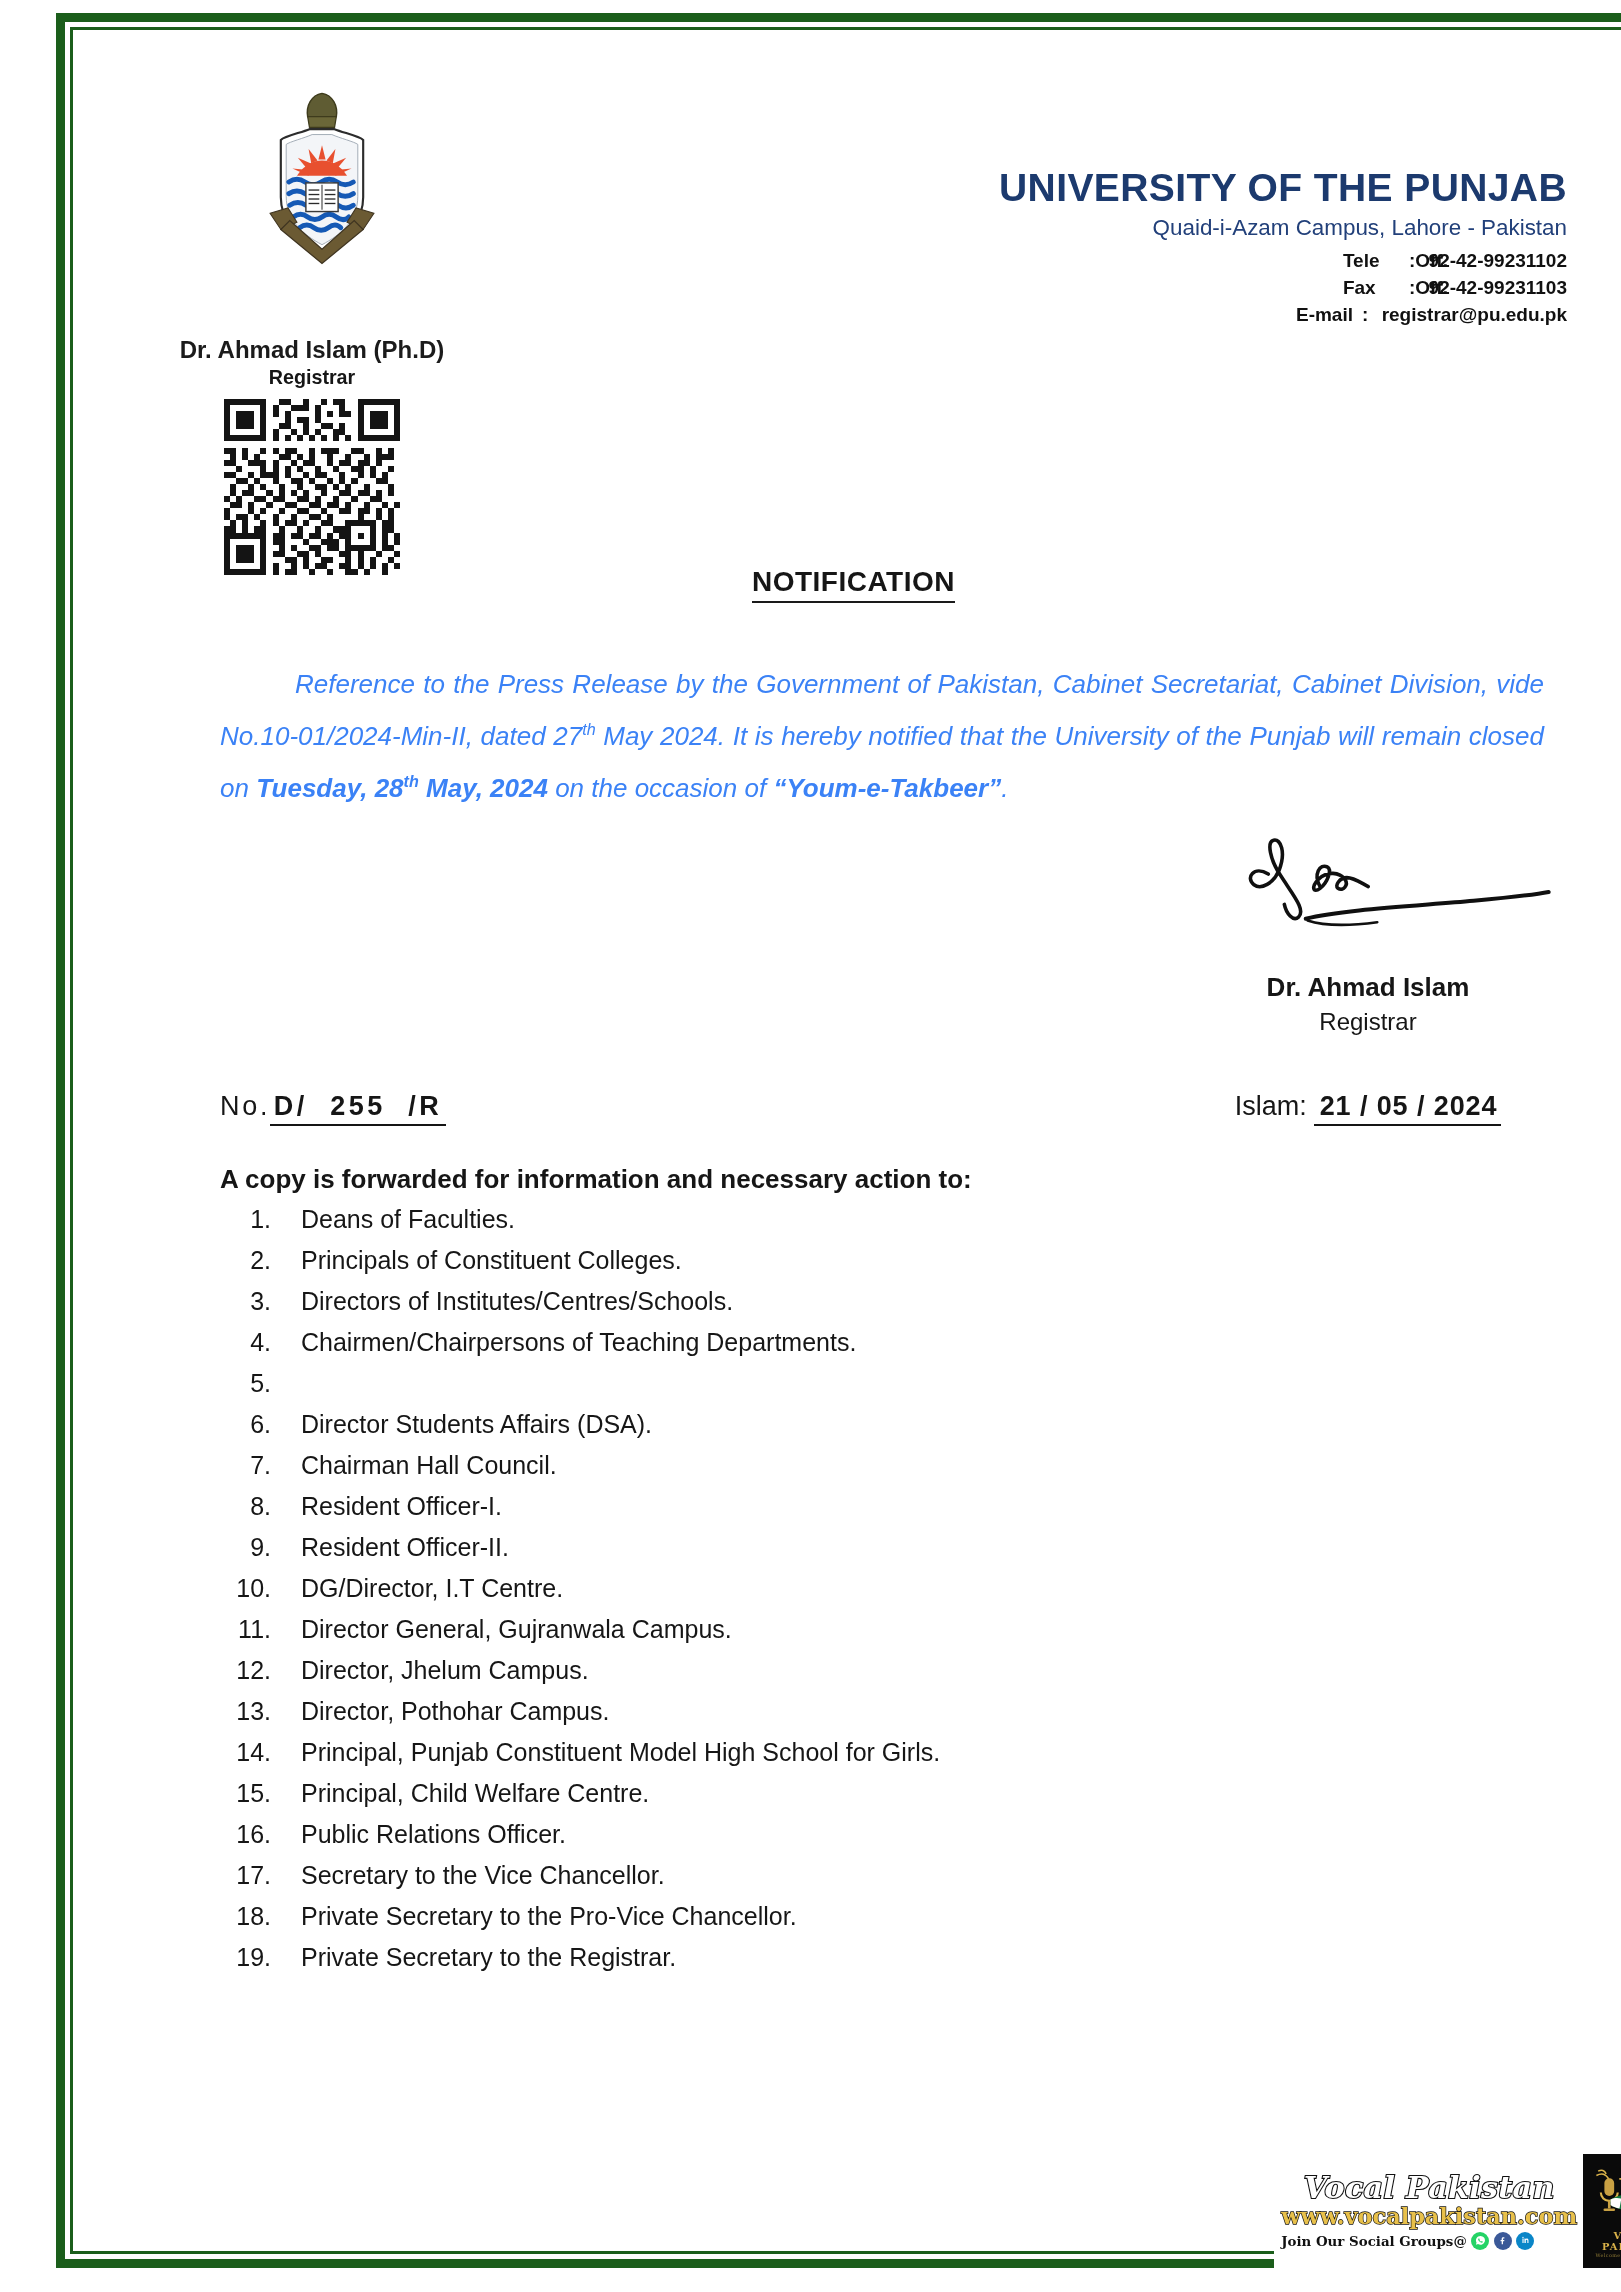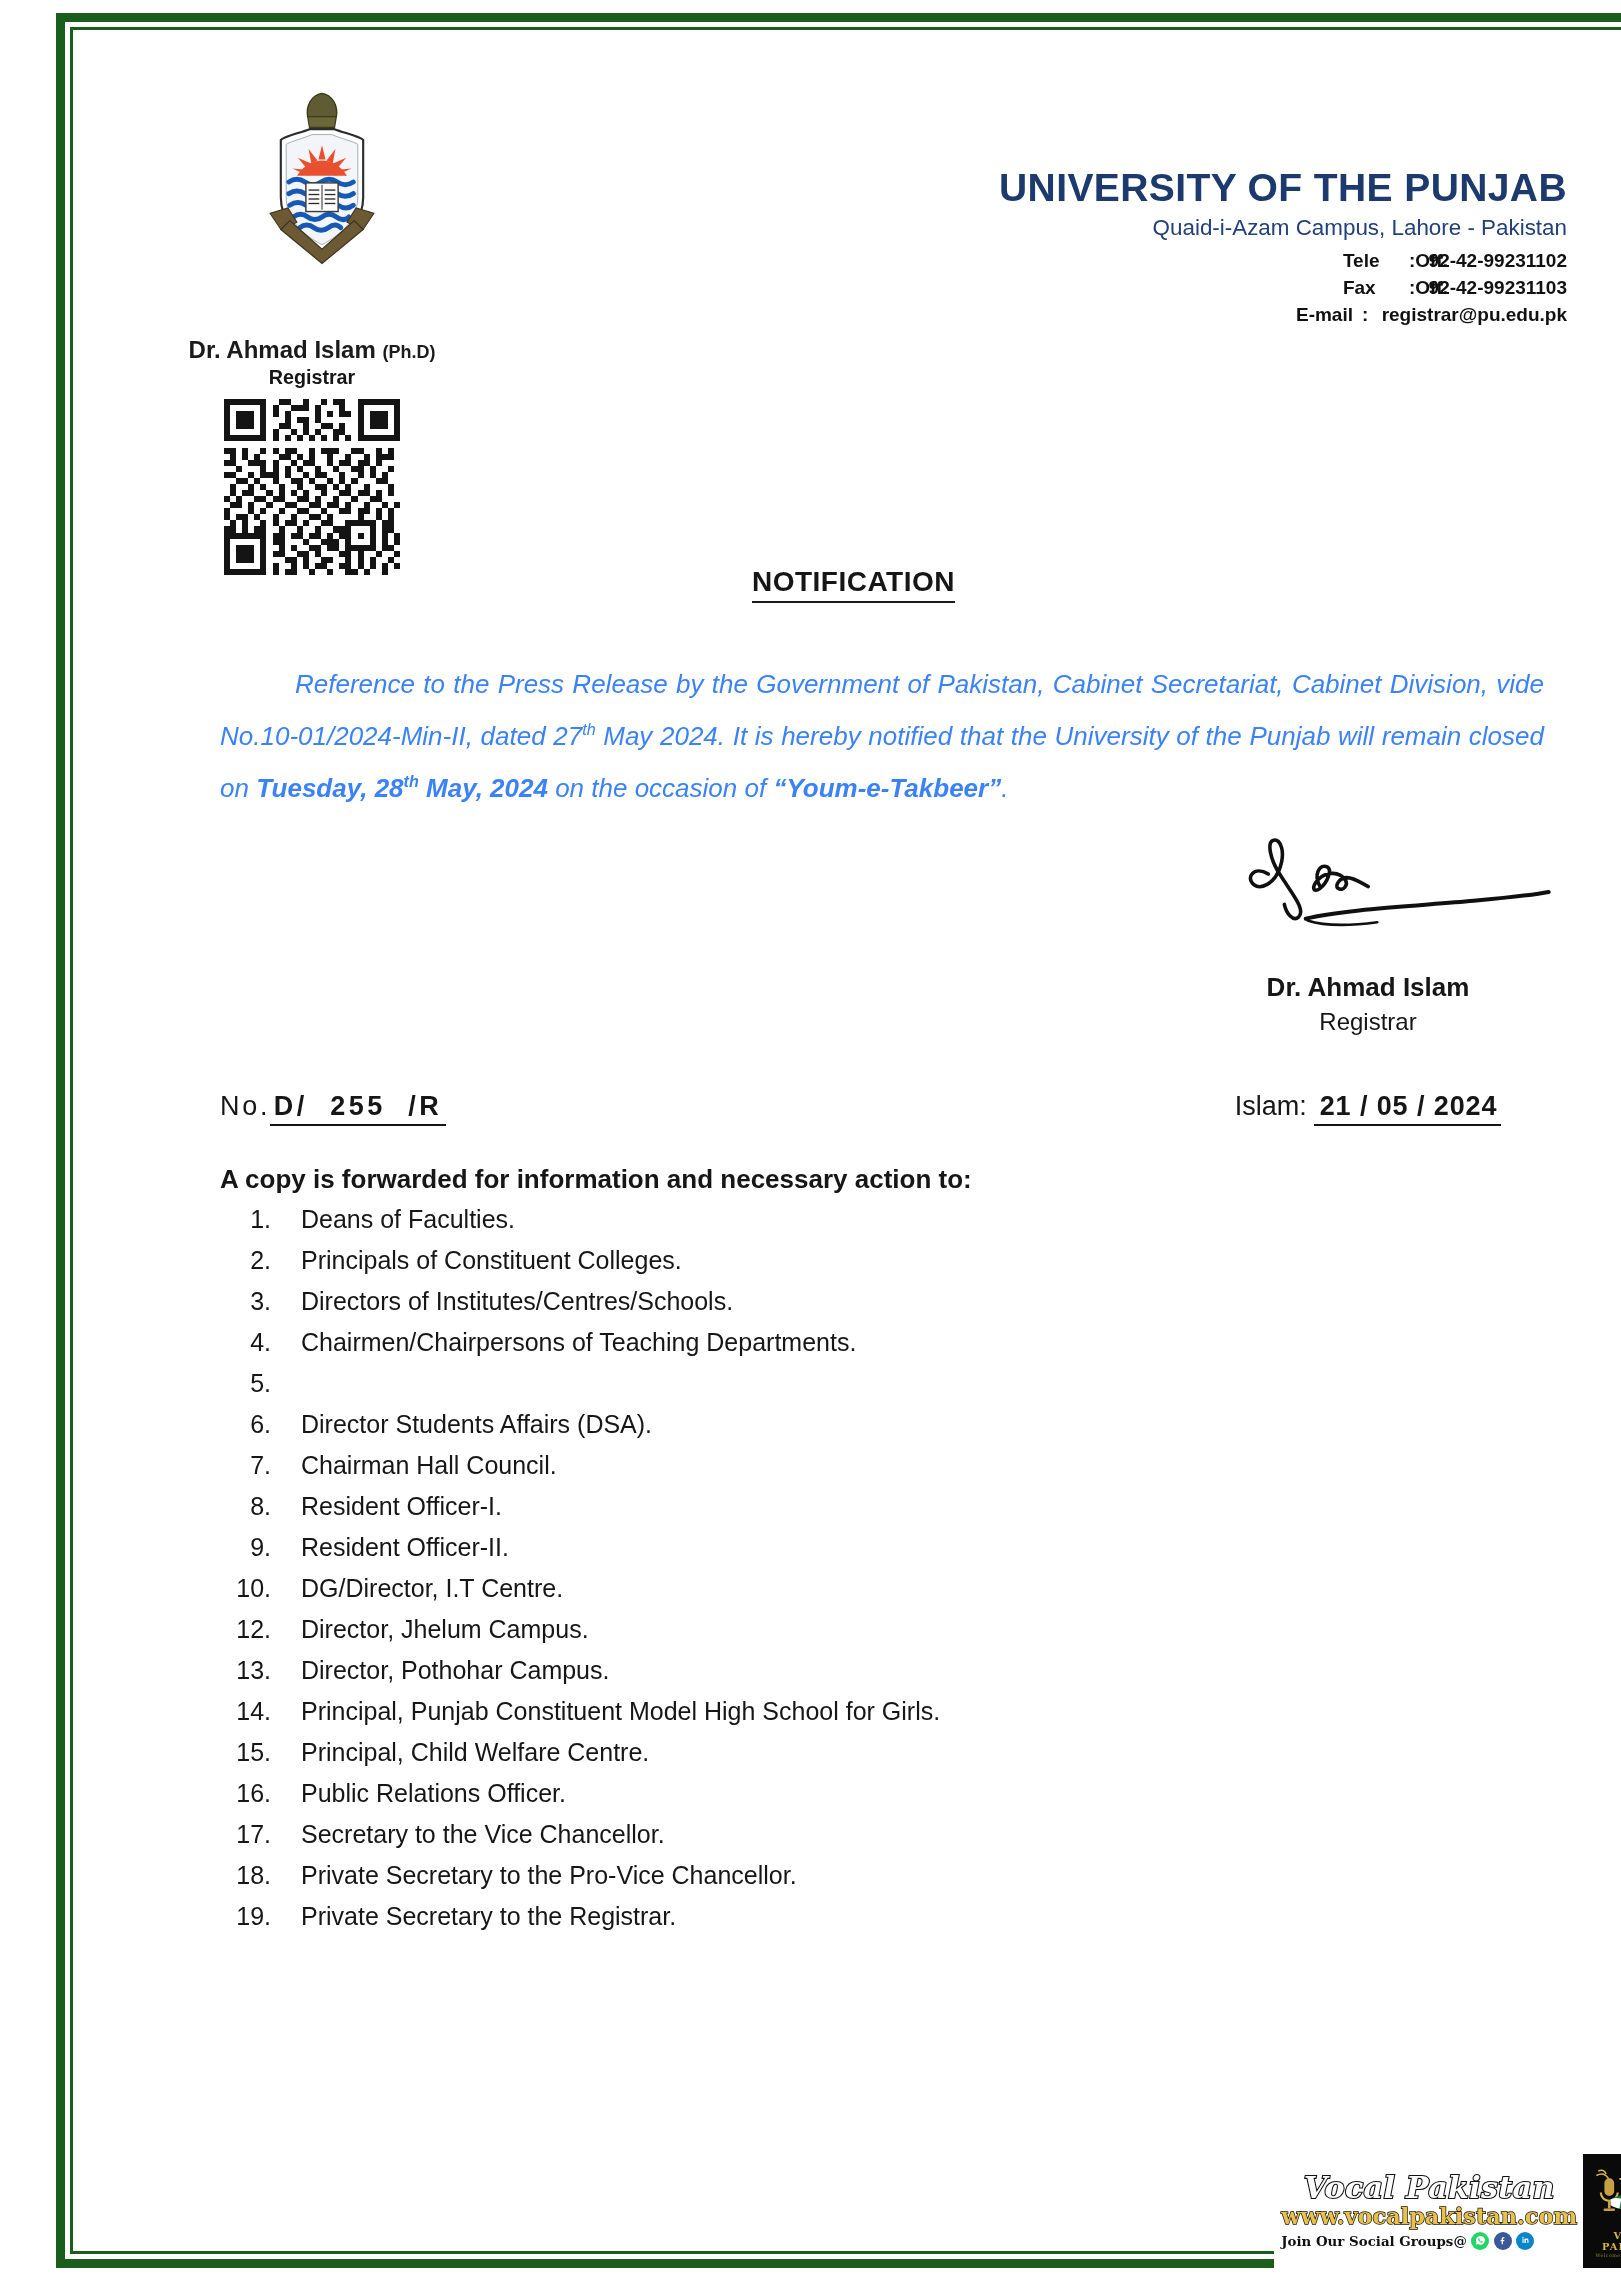--- a/index.html
+++ b/index.html
@@ -95,21 +95,21 @@
     top: 336px;
     width: 358px;
     text-align: center;
   }
   .reg-name {
     font-size: 24px;
     font-weight: bold;
     color: #1b1b1b;
     white-space: nowrap;
   }
-  .reg-name .phd { font-size: 18px; font-weight: bold; }
+  .reg-name .phd { font-size: 24px; font-weight: bold; }
   .reg-title {
     font-size: 19.7px;
     font-weight: bold;
     margin-top: 1.8px;
   }
   .qr {
     margin: 10.7px auto 0;
     width: 176px;
     height: 176px;
     display: block;
@@ -701,20 +701,24 @@
       </div>
     <div class="dist-item">
         <span class="dist-num">9.</span>
         <span class="dist-label">Resident Officer-II.</span>
       </div>
     <div class="dist-item">
         <span class="dist-num">10.</span>
         <span class="dist-label">DG/Director, I.T Centre.</span>
       </div>
     <div class="dist-item">
+        <span class="dist-num">11.</span>
+        <span class="dist-label">Director General, Gujranwala Campus.</span>
+      </div>
+    <div class="dist-item">
         <span class="dist-num">12.</span>
         <span class="dist-label">Director, Jhelum Campus.</span>
       </div>
     <div class="dist-item">
         <span class="dist-num">13.</span>
         <span class="dist-label">Director, Pothohar Campus.</span>
       </div>
     <div class="dist-item">
         <span class="dist-num">14.</span>
         <span class="dist-label">Principal, Punjab Constituent Model High School for Girls.</span>

